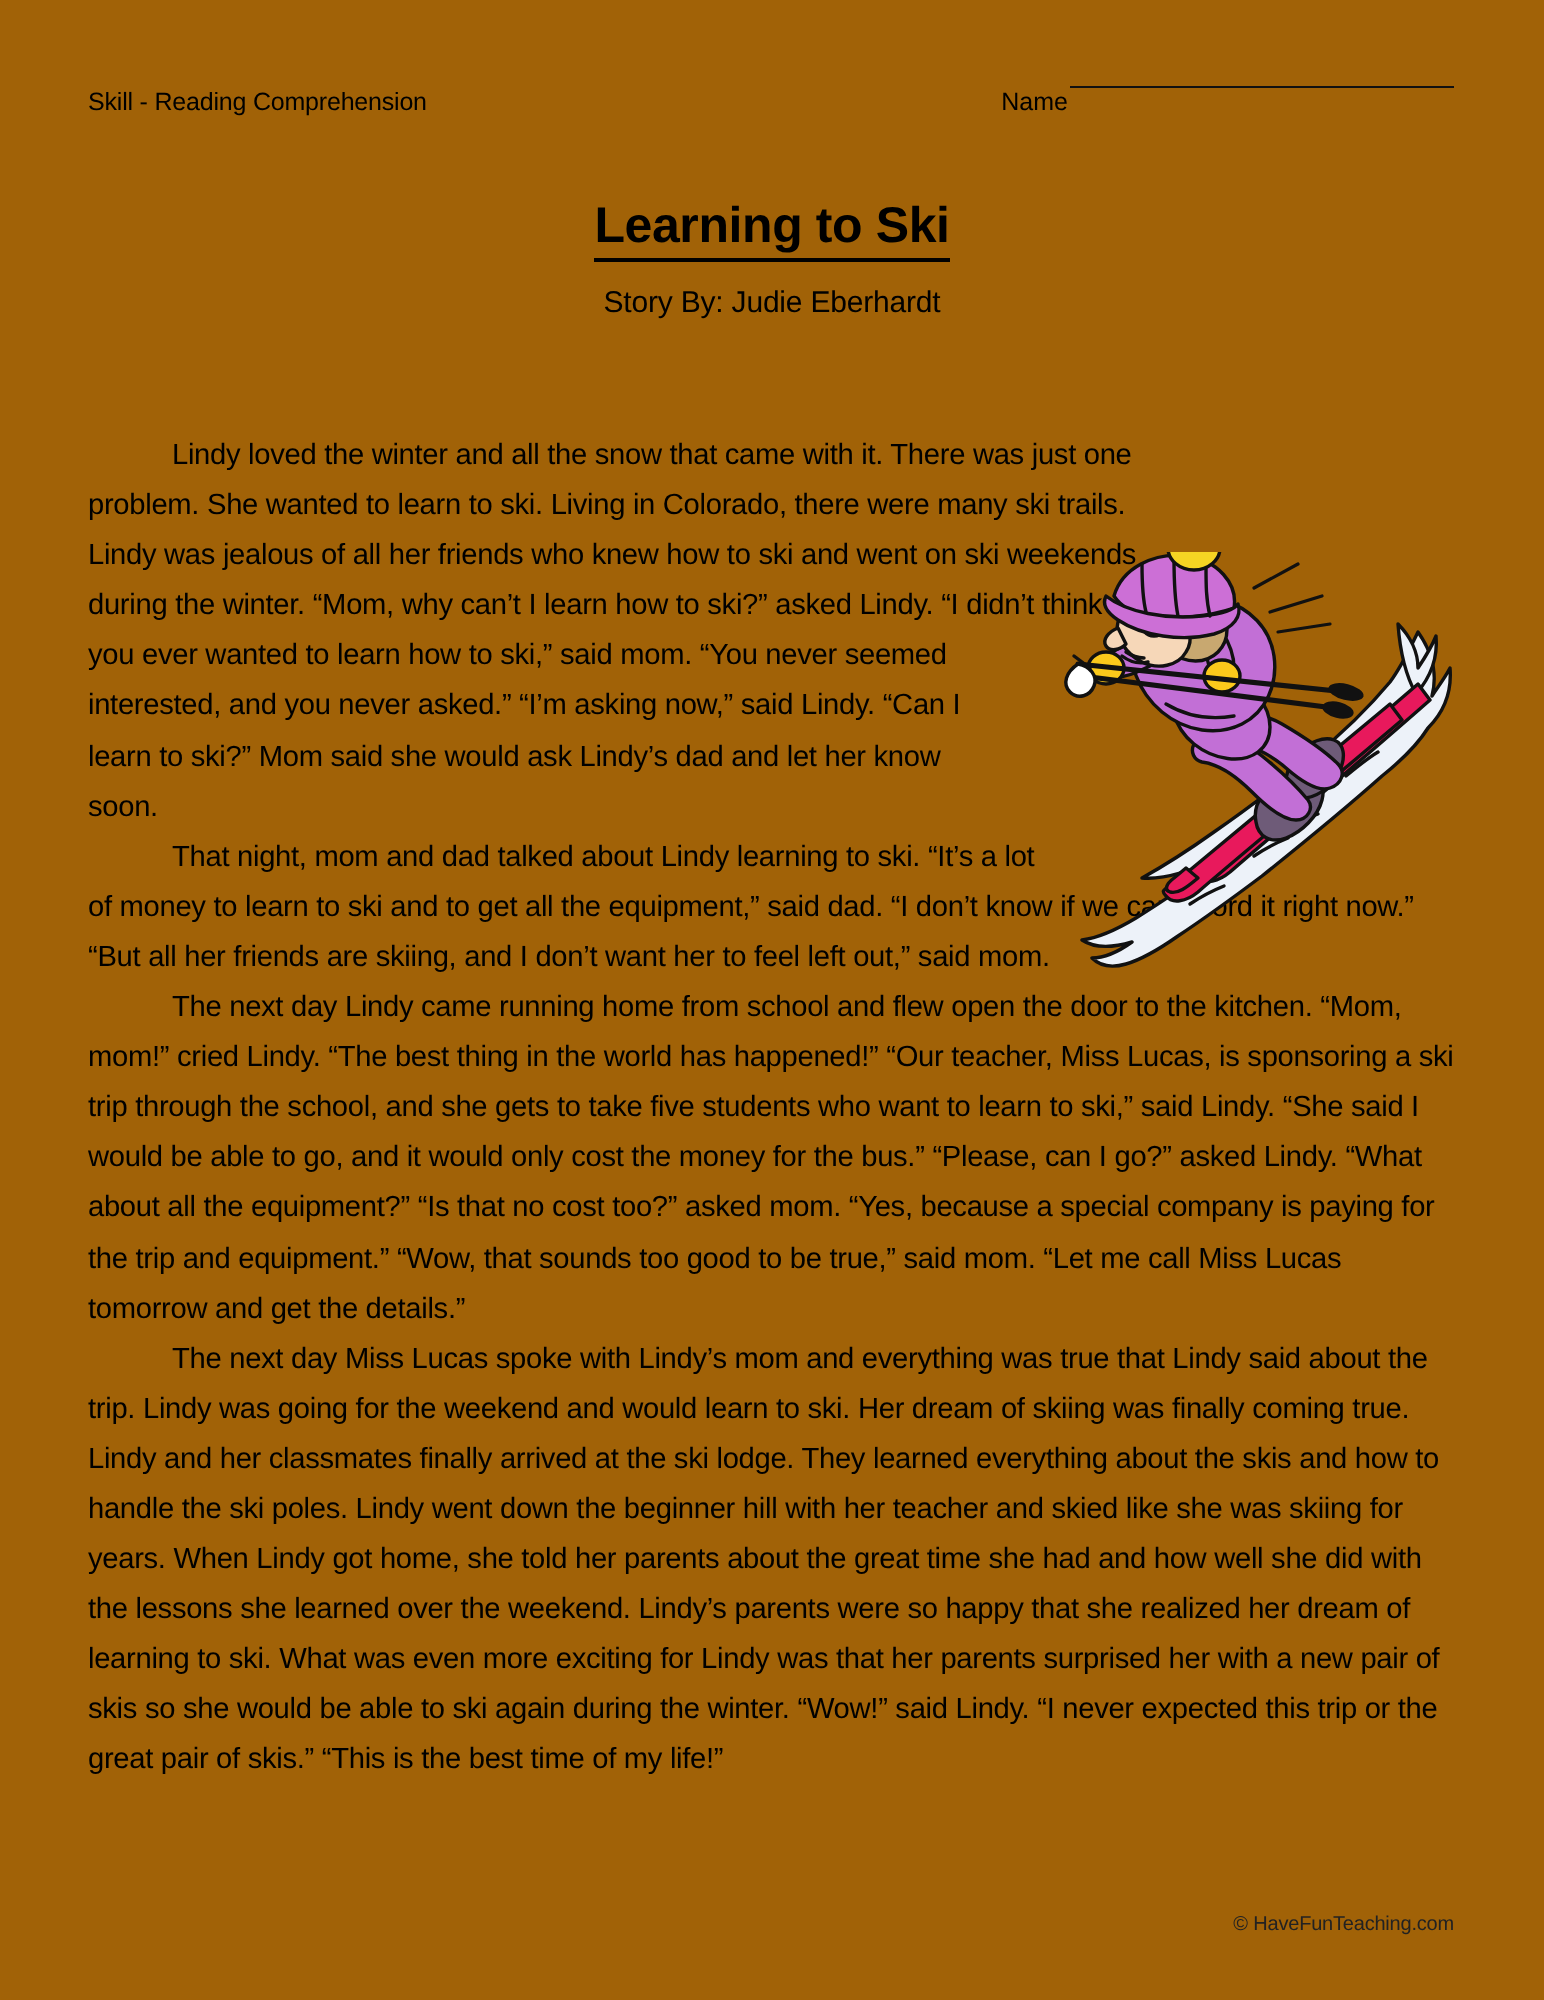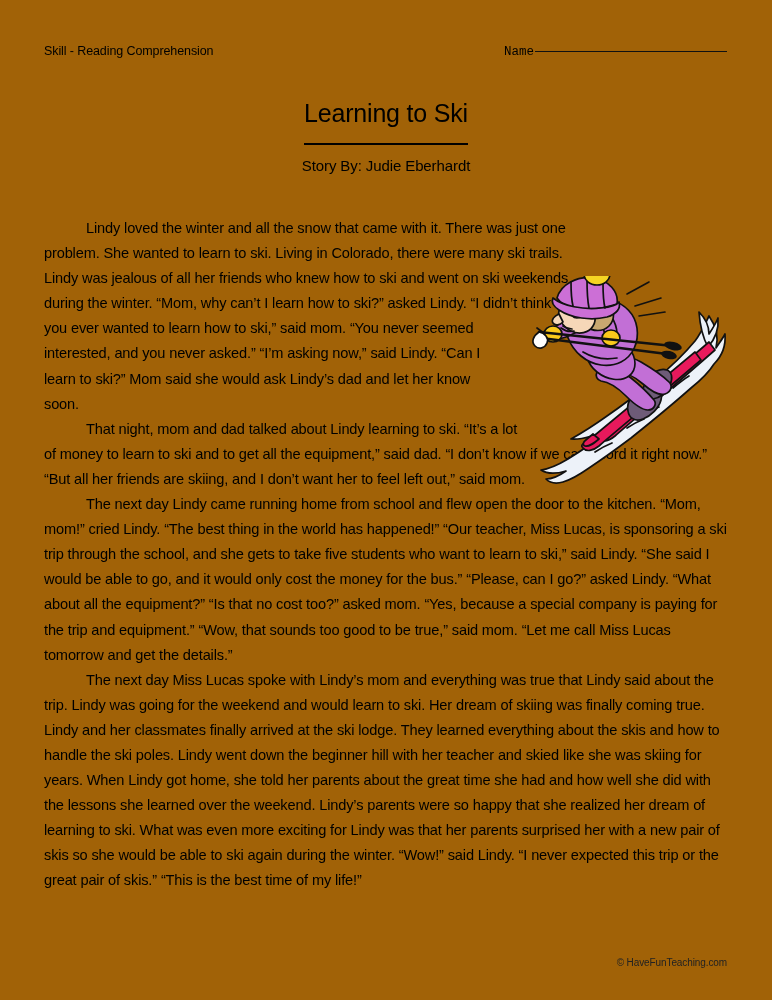--- a/index.html
+++ b/index.html
@@ -33,23 +33,22 @@
     justify-content: space-between;
     align-items: baseline;
   }
   .skill-label {
     font-size: 12.5px;
     letter-spacing: -0.1px;
     white-space: nowrap;
   }
   .name-block {
     display: flex;
-    align-items: center;
+    align-items: flex-start;
     white-space: nowrap;
-    font-family: Liberation Mono, monospace;
   }
   .name-label {
     font-size: 12.5px;
   }
   .name-rule {
     display: inline-block;
     width: 192px;
     border-bottom: 1.3px solid #111;
     margin-left: 1px;
     position: relative;
@@ -60,24 +59,24 @@
   .title-wrap {
     position: absolute;
     top: 99px;
     left: 0;
     width: 100%;
     text-align: center;
   }
   .doc-title {
     display: inline-block;
     font-size: 25px;
-    font-weight: normal;
+    font-weight: bold;
     letter-spacing: -0.2px;
     border-bottom: 2.2px solid #000;
-    padding-bottom: 15px;
+    padding-bottom: 1px;
     line-height: 1.15;
   }
   .byline {
     margin-top: 12px;
     font-size: 15px;
     letter-spacing: -0.1px;
   }
 
   
   .story {

